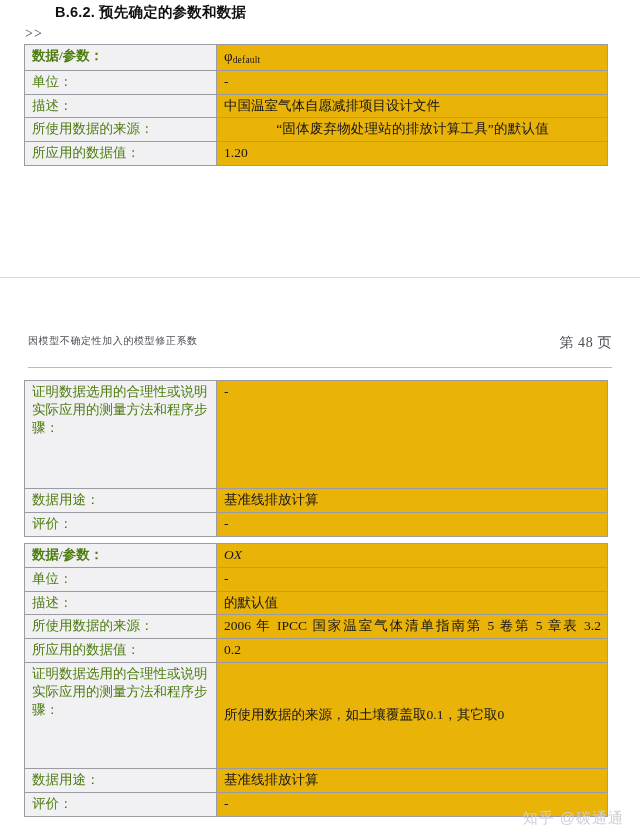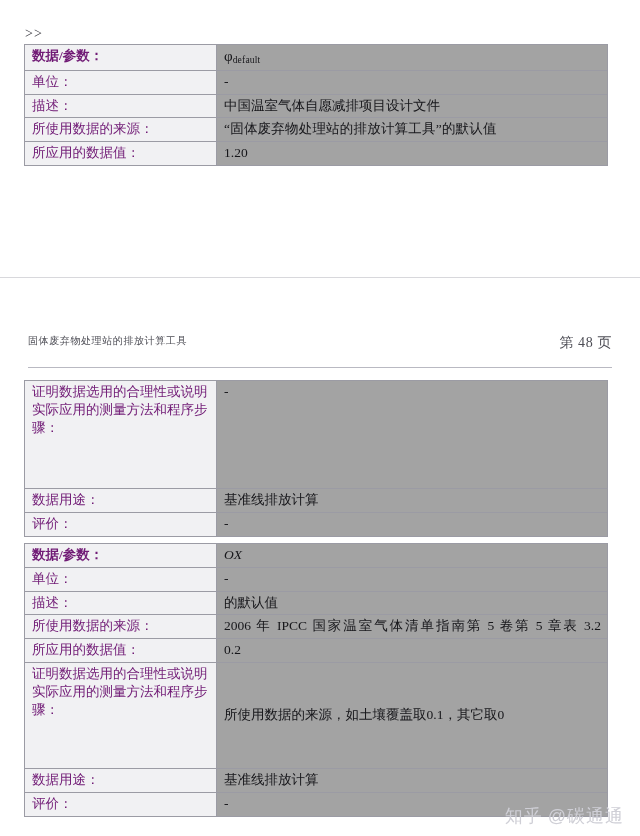--- a/index.html
+++ b/index.html
@@ -103,25 +103,25 @@
   .tbl td {
     border: 1px solid #9b9ba4;
     padding: 2px 6px 3px 7px;
     vertical-align: top;
     line-height: 1.32;
   }
   .tbl td.lbl {
     width: 178px;
     background: #f1f1f3;
     font-family: "Liberation Serif", "DejaVu Serif", serif;
-    color: #701a75;
+    color: #4d7c0f;
     white-space: normal;
   }
   .tbl td.val {
-    background: #a3a3a3;
+    background: #eab308;
     color: #16161a;
   }
   .lbl.strong { font-weight: bold; }
   .val.param {
     font-weight: normal;
     font-style: italic;
   }
   .val.justify {
     text-align: justify;
     text-align-last: justify;
@@ -130,42 +130,43 @@
   .sub { font-size: 9.5px; vertical-align: -0.22em; letter-spacing: 0.2px; }
   .phi { font-size: 15px; }
 
   .tall-1 { height: 102px; }
   .tall-2 { height: 100px; }
 
   #table-phi { top: 44px; }
   #table-justify { top: 380px; }
   #table-ox { top: 543px; }
 
-  .quote { letter-spacing: 0.2px; }
+  .quote { letter-spacing: 0.2px; text-align: center; }
 
   
   .watermark {
     position: absolute;
     right: 16px;
     bottom: 8px;
     font-family: "Liberation Sans", "DejaVu Sans", sans-serif;
-    font-size: 18px;
+    font-size: 15px;
     color: #cfcfd6;
     letter-spacing: 1px;
     white-space: nowrap;
     pointer-events: none;
     user-select: none;
   }
   .watermark .wm-at { margin-left: 5px; }
 </style>
 </head>
 <body>
 
 <div class="page page-one">
 
+  <div class="section-title">B.6.2. 预先确定的参数和数据</div>
 
   <div class="marker">&gt;&gt;</div>
 
   <table class="tbl" id="table-phi">
     <tbody>
       <tr>
         <td class="lbl strong">数据/参数：</td>
         <td class="val"><span class="phi">φ</span><span class="sub">default</span></td>
       </tr>
       <tr>
@@ -186,21 +187,21 @@
       </tr>
     </tbody>
   </table>
 </div>
 
 <div class="page-gap"></div>
 
 <div class="page page-two"></div>
 
 <div class="run-header">
-  <div class="run-header-left">固体废弃物处理站的排放计算工具</div>
+  <div class="run-header-left">因模型不确定性加入的模型修正系数</div>
   <div class="run-header-right">第 48 页</div>
 </div>
 <div class="header-rule"></div>
 
 <table class="tbl" id="table-justify">
   <tbody>
     <tr>
       <td class="lbl tall-1">证明数据选用的合理性或说明实际应用的测量方法和程序步骤：</td>
       <td class="val tall-1">-</td>
     </tr>

